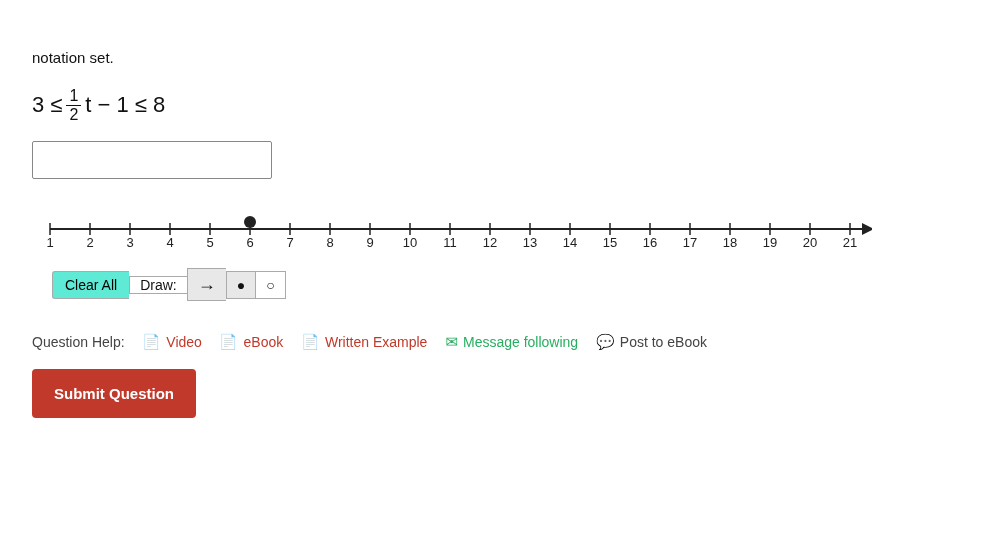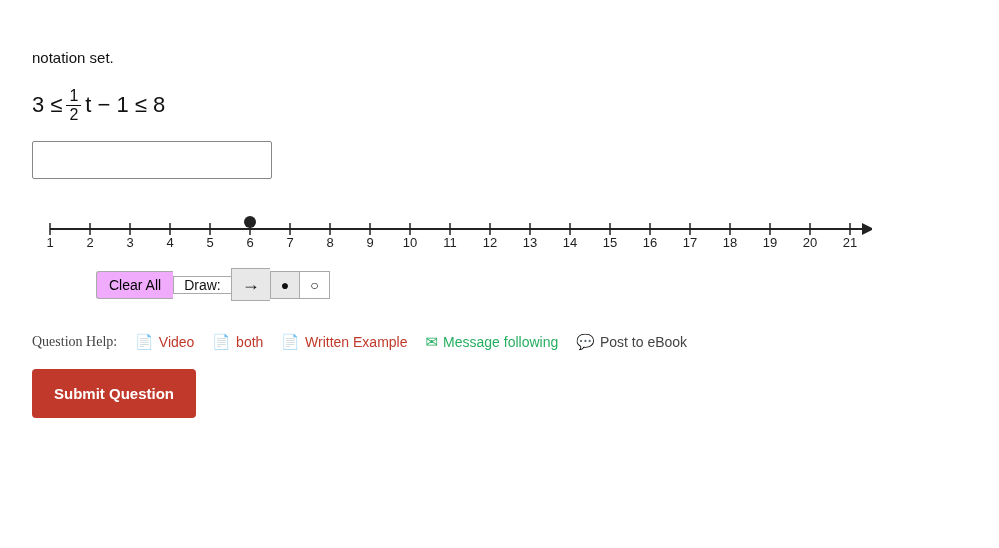--- a/index.html
+++ b/index.html
@@ -60,27 +60,26 @@
     .tools-row {
       display: flex;
       align-items: center;
       gap: 0;
       margin-top: 8px;
       margin-left: 20px;
     }
 
     .btn-clear-all {
       border: 1.5px solid #aaa;
-      background: #f0abfc;
+      background: #5eead4;
       padding: 5px 12px;
       font-size: 14px;
       cursor: pointer;
       border-radius: 3px 0 0 3px;
       border-right: none;
-      margin-left: 44px;
     }
 
     .btn-draw-label {
       border: 1.5px solid #aaa;
       background: #fff;
       padding: 0 10px;
       font-size: 14px;
       border-right: none;
     }
 
@@ -110,21 +109,20 @@
       align-items: center;
       gap: 18px;
       margin-top: 32px;
       font-size: 14px;
       color: #444;
     }
 
     .help-label {
       color: #444;
       font-weight: 500;
-      font-family: Liberation Serif, serif;
     }
 
     .help-link {
       display: flex;
       align-items: center;
       gap: 5px;
       color: #c0392b;
       cursor: pointer;
       text-decoration: none;
       font-size: 14px;
@@ -273,21 +271,21 @@
 </div>
 
 <div class="question-help">
   <span class="help-label">Question Help:</span>
   <a class="help-link">
     <span class="help-icon">📄</span>
     <span>Video</span>
   </a>
   <a class="help-link">
     <span class="help-icon">📄</span>
-    <span>both</span>
+    <span>eBook</span>
   </a>
   <a class="help-link">
     <span class="help-icon">📄</span>
     <span>Written Example</span>
   </a>
   <a class="help-link green">
     <span class="help-icon">✉</span>
     <span>Message following</span>
   </a>
   <a class="post-link">

